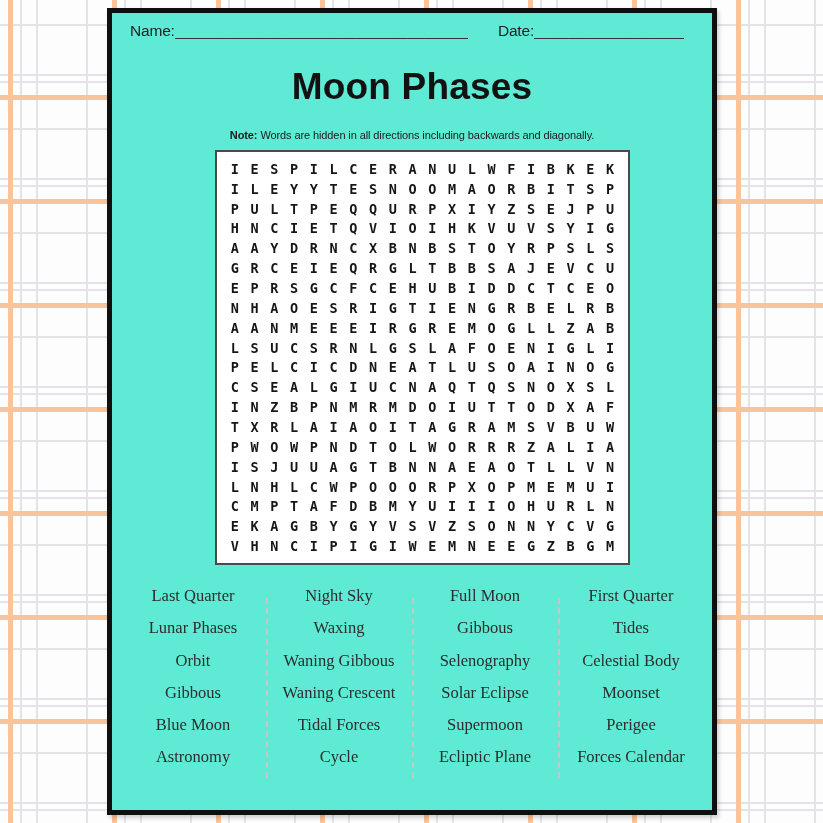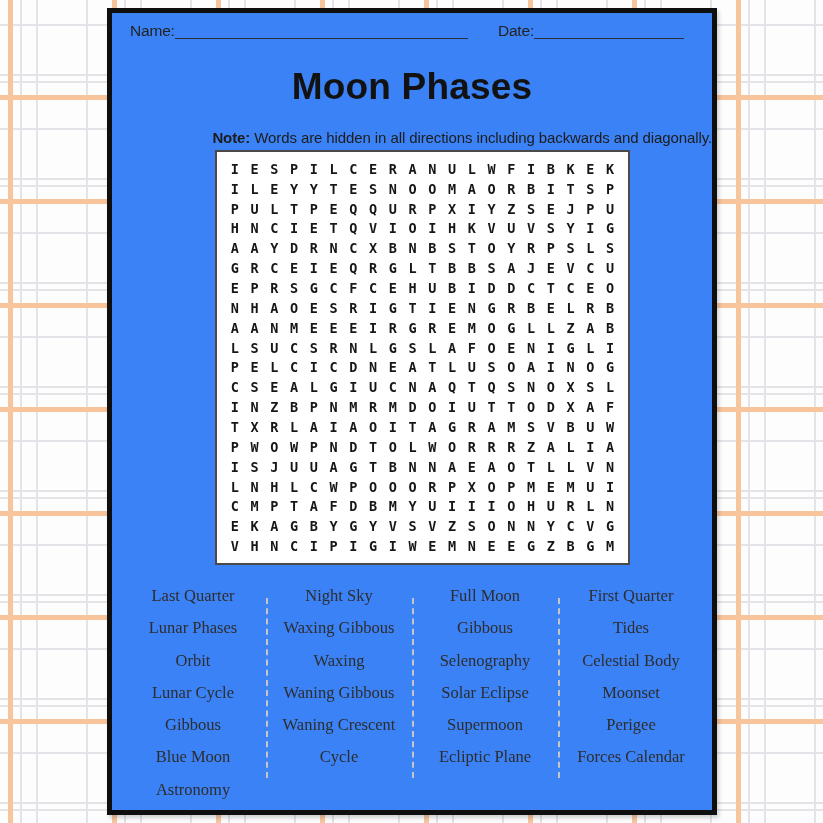--- a/index.html
+++ b/index.html
@@ -17,21 +17,21 @@
     font-family:"Liberation Sans",sans-serif;
     background-color:#fdfdfe;
     background-image:
       repeating-linear-gradient(to bottom, transparent 0 95px, var(--plaid-orange) 95px 100px, transparent 100px 104px),
       repeating-linear-gradient(to right, transparent 0 8px, var(--plaid-orange) 8px 13px, transparent 13px 104px),
       repeating-linear-gradient(to bottom, transparent 0 24px, var(--plaid-gray) 24px 26px, transparent 26px 74px, var(--plaid-gray) 74px 76px, transparent 76px 81px, var(--plaid-gray) 81px 83px, transparent 83px 104px),
       repeating-linear-gradient(to right, transparent 0 20px, var(--plaid-gray) 20px 22px, transparent 22px 36px, var(--plaid-gray) 36px 38px, transparent 38px 86px, var(--plaid-gray) 86px 88px, transparent 88px 104px);
   }
   .page{
     position:absolute;left:107px;top:8px;width:610px;height:807px;
-    background:#3b82f6;border:5px solid var(--page-border);
+    background:#5eead4;border:5px solid var(--page-border);
     box-shadow:2px 3px 4px rgba(0,0,0,.18);
   }
   .header-row{
     position:absolute;top:9px;left:18px;right:28px;
     display:flex;justify-content:space-between;align-items:baseline;
     font-size:15.5px;color:#222;letter-spacing:-0.2px;
   }
   .field{display:flex;align-items:baseline;white-space:nowrap;}
   .field .label{font-weight:400;}
   .blank{
@@ -39,22 +39,22 @@
     color:#2b2b2b;letter-spacing:0;
   }
   .blank.name{width:293px;}
   .blank.date{width:150px;}
   .title{
     position:absolute;top:53px;left:0;right:0;text-align:center;
     font-family:Liberation Sans, sans-serif;font-weight:700;
     font-size:37px;color:#121212;letter-spacing:0.2px;
   }
   .note{
-    position:absolute;top:116px;left:0;right:0;text-align:right;
-    font-size:15px;color:#1c1c1c;letter-spacing:-0.1px;
+    position:absolute;top:116px;left:0;right:0;text-align:center;
+    font-size:11px;color:#1c1c1c;letter-spacing:-0.1px;
   }
   .grid-box{
     position:absolute;left:103px;top:137px;width:415px;height:415px;
     border:2px solid var(--grid-border);
     display:grid;
     grid-template-columns:repeat(20,1fr);
     grid-template-rows:repeat(20,1fr);
     padding:7px 8px;
     background:#fff;
   }
@@ -507,31 +507,30 @@
     </div>
 
   <div class="word-list">
     <div class="divider d1"></div>
     <div class="divider d2"></div>
     <div class="divider d3"></div>
   <div class="wcol">
         <div class="word">Last Quarter</div>
         <div class="word">Lunar Phases</div>
         <div class="word">Orbit</div>
-        <div class="word">Lunar Cycle</div>
         <div class="word">Gibbous</div>
         <div class="word">Blue Moon</div>
         <div class="word">Astronomy</div>
       </div>
       <div class="wcol">
         <div class="word">Night Sky</div>
-        <div class="word">Waxing Gibbous</div>
         <div class="word">Waxing</div>
         <div class="word">Waning Gibbous</div>
         <div class="word">Waning Crescent</div>
+        <div class="word">Tidal Forces</div>
         <div class="word">Cycle</div>
       </div>
       <div class="wcol">
         <div class="word">Full Moon</div>
         <div class="word">Gibbous</div>
         <div class="word">Selenography</div>
         <div class="word">Solar Eclipse</div>
         <div class="word">Supermoon</div>
         <div class="word">Ecliptic Plane</div>
       </div>

